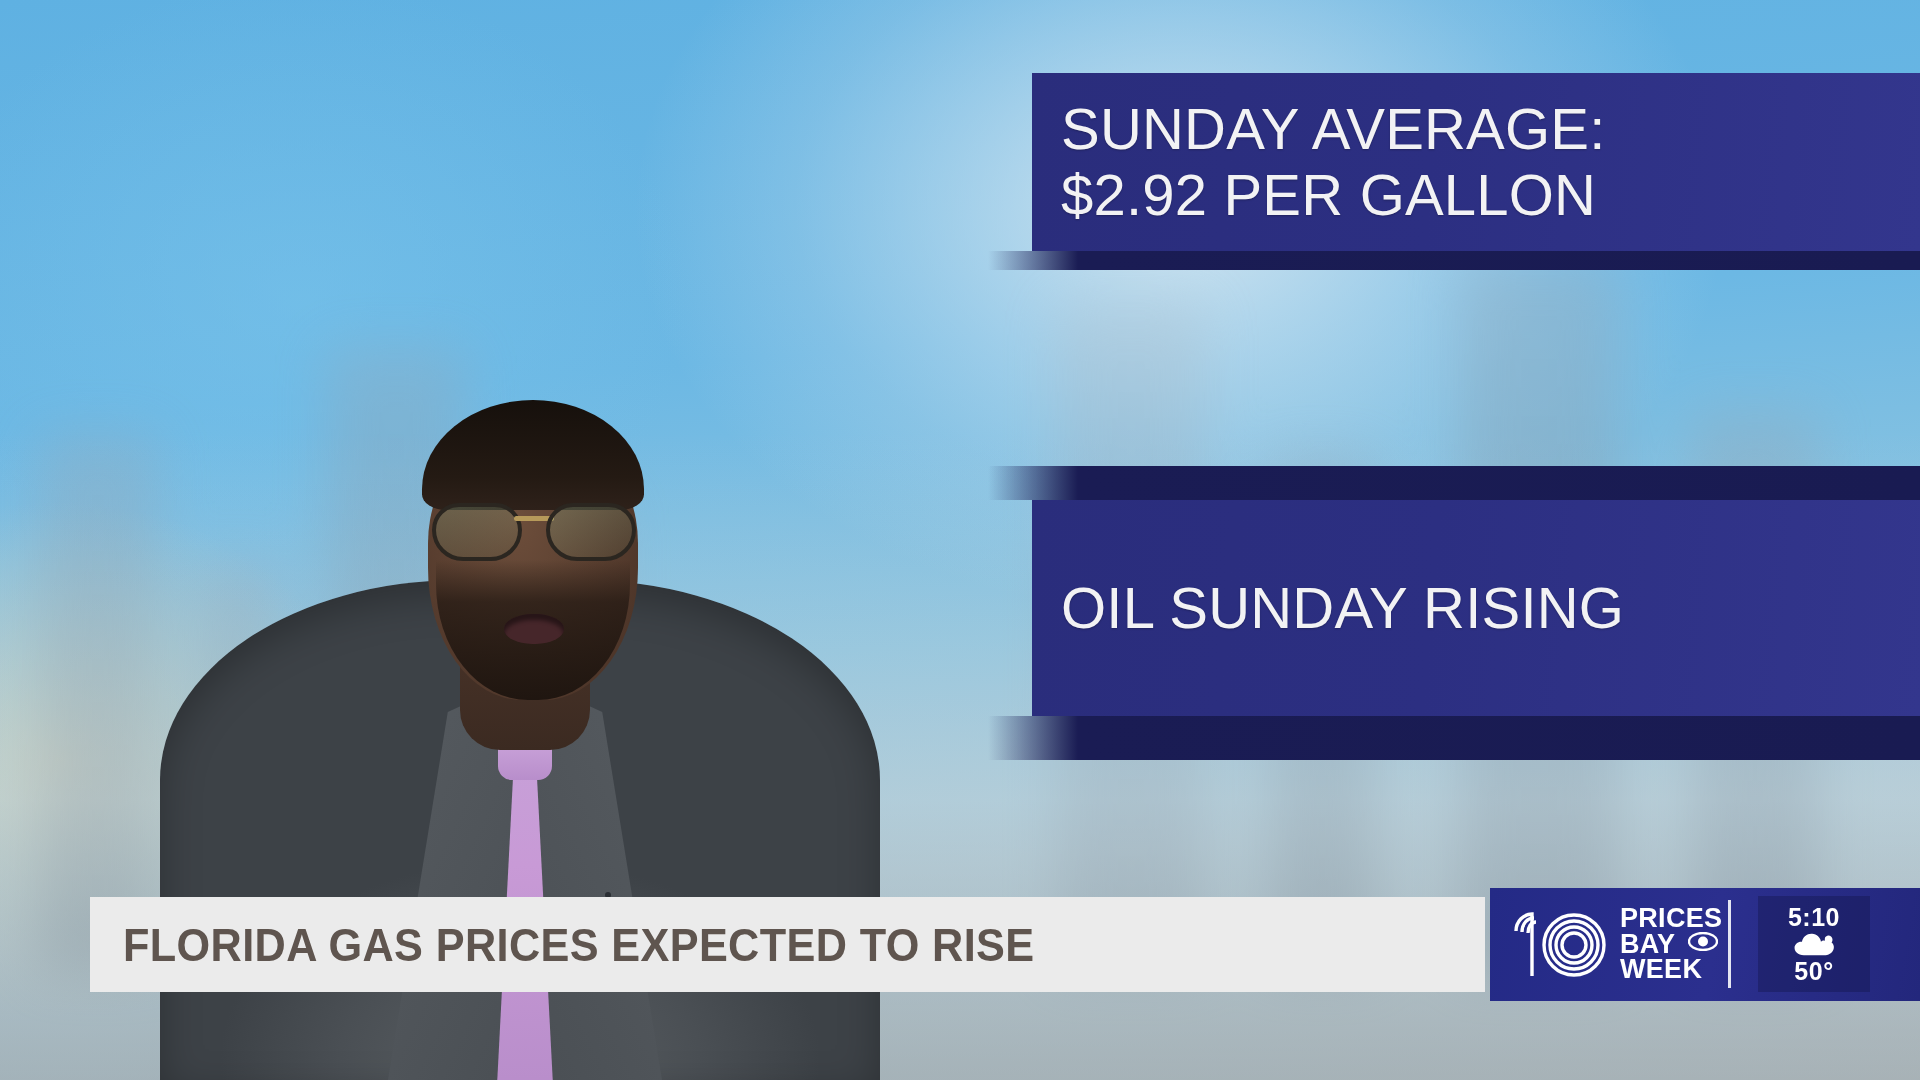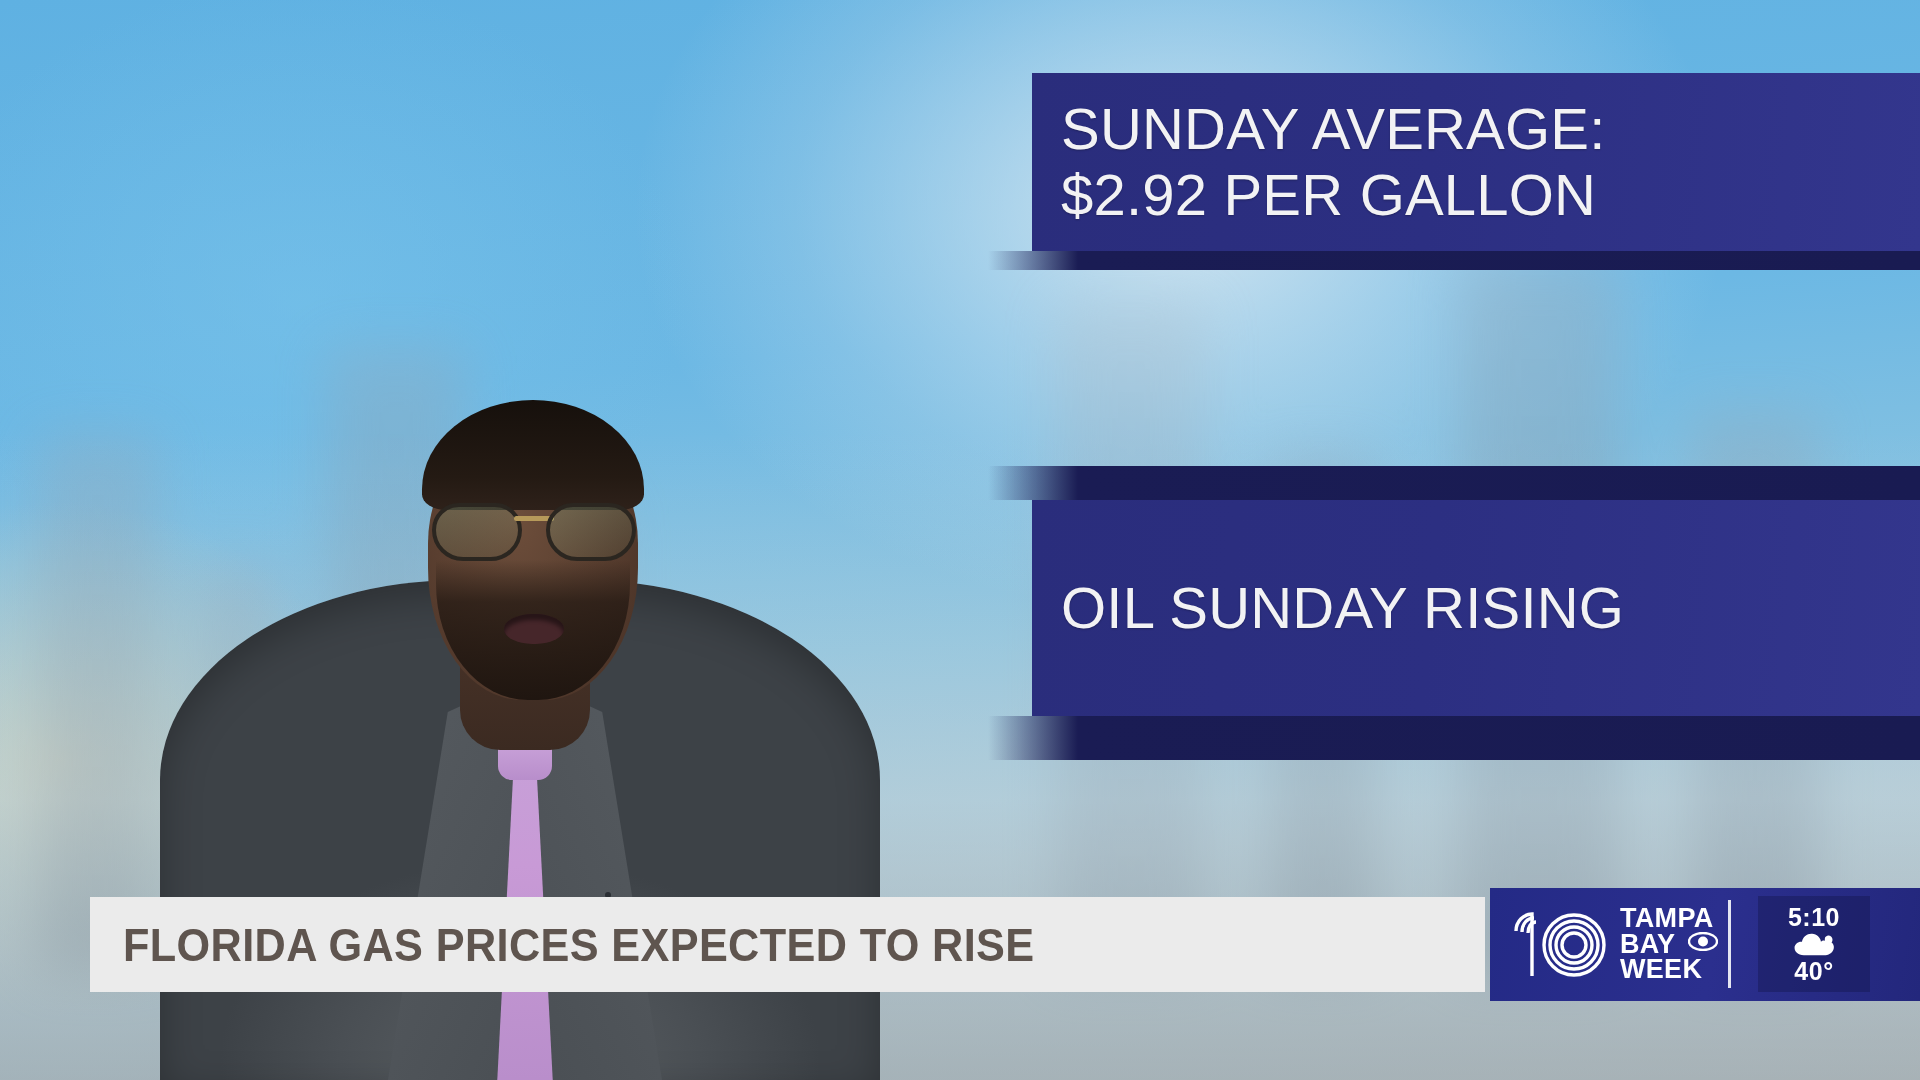--- a/index.html
+++ b/index.html
@@ -357,36 +357,36 @@
           <path d="M6 22 C6 12, 14 5, 22 5 L22 67"></path>
           <path d="M12 23 C12 15, 17 9, 24 9"></path>
           <path d="M18 24 C18 18, 21 13, 26 13"></path>
           <circle cx="64" cy="36" r="30"></circle>
           <circle cx="64" cy="36" r="24"></circle>
           <circle cx="64" cy="36" r="18"></circle>
           <circle cx="64" cy="36" r="12"></circle>
         </g>
       </svg>
       <div class="tb-text">
-        <div>TAMPA</div>
+        <div>PRICES</div>
         <div class="tb-row">
           <span>BAY</span>
           <svg class="cbs-eye" viewBox="0 0 30 19">
             <ellipse cx="15" cy="9.5" rx="14" ry="8.5" fill="none" stroke="#ffffff" stroke-width="2.4"></ellipse>
             <circle cx="15" cy="9.5" r="5" fill="#ffffff"></circle>
           </svg>
         </div>
         <div>WEEK</div>
       </div>
     </div>
 
     <div class="divider"></div>
 
     <div class="wx">
       <div class="wx-time">5:10</div>
       <svg class="cloud-icon" viewBox="0 0 44 27">
         <path d="M11 25 C4.5 25, 1 21, 1 17 C1 13, 5 10, 9 10.5 C10 5, 15 1.5, 20 2 C25 2.5, 29 6, 29.5 10.5 C30.5 9.5, 32.5 9, 34 9.5 C33 7, 34 4.5, 36.5 4 C39.5 3.4, 42 5.5, 42 8.5 C42 9.6, 41.6 10.6, 41 11.4 C42.8 12.8, 43.8 15, 43.4 17.4 C42.8 21.6, 39 25, 34.5 25 Z" fill="#ffffff"></path>
       </svg>
-      <div class="wx-temp">40°</div>
+      <div class="wx-temp">50°</div>
     </div>
   </div>
 
 </div>
 
 </body></html>

